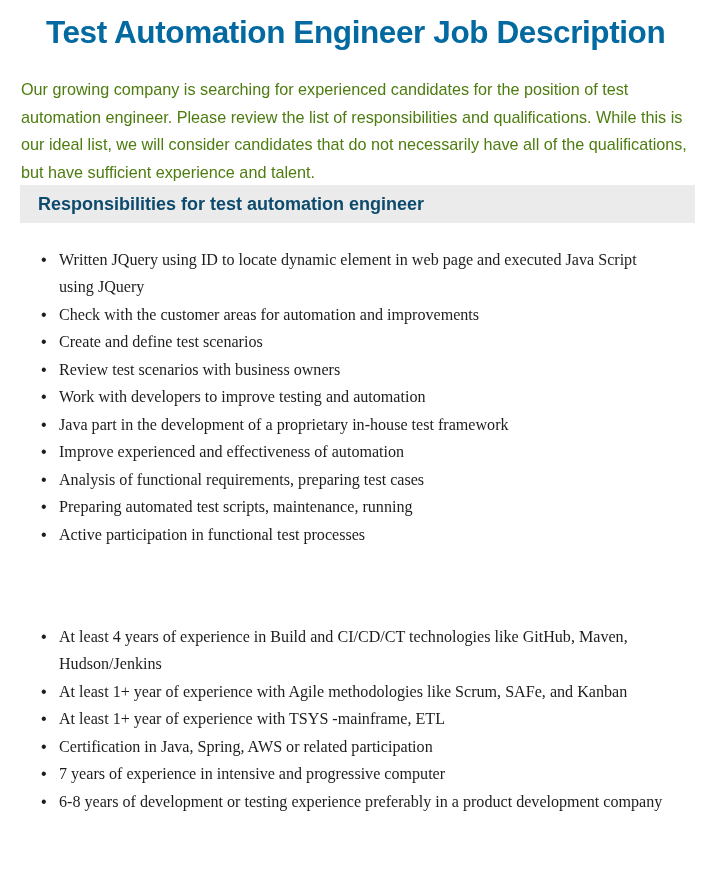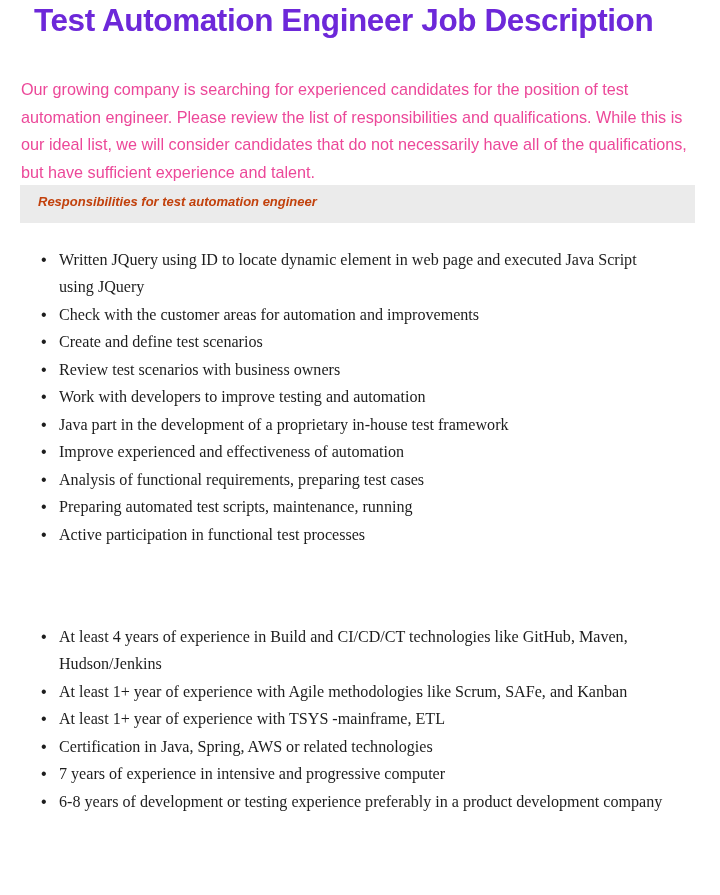--- a/index.html
+++ b/index.html
@@ -16,62 +16,61 @@
   }
 
   .page {
     position: relative;
     width: 720px;
     height: 895px;
     box-sizing: border-box;
   }
 
   .doc-title {
-    margin: 0;
+    margin: 12px;
     padding: 0;
     position: absolute;
     left: 34px;
     top: 0px;
     width: 660px;
     font-size: 31.5px;
     font-weight: bold;
     letter-spacing: -0.4px;
     line-height: 40px;
-    color: #6d28d9;
+    color: #0369a1;
   }
 
   .intro {
     position: absolute;
     left: 21px;
     top: 60px;
     width: 672px;
     font-size: 16.2px;
     line-height: 27.5px;
-    color: #ec4899;
+    color: #4d7c0f;
     font-weight: 400;
   }
 
   .section-header {
     position: absolute;
     left: 20px;
     width: 675px;
     height: 38px;
     background: #ebebeb;
     box-sizing: border-box;
   }
   .section-header .section-header-label {
     position: absolute;
     left: 18px;
     top: 9px;
-    font-size: 13px;
+    font-size: 18px;
     font-weight: bold;
-    color: #c2410c;
+    color: #0c4a6e;
     letter-spacing: 0px;
     white-space: nowrap;
-    font-style: italic;
   }
 
   #responsibilities-header { top: 185px; }
   #qualifications-header   { top: 562px; }
 
   .bullet-list {
     position: absolute;
     margin: 0;
     padding: 0;
     list-style: none;
@@ -169,21 +168,21 @@
       <li>
         <span class="bullet-dot">•</span>
         <span class="bullet-text">At least 1+ year of experience with Agile methodologies like Scrum, SAFe, and Kanban</span>
       </li>
       <li>
         <span class="bullet-dot">•</span>
         <span class="bullet-text">At least 1+ year of experience with TSYS -mainframe, ETL</span>
       </li>
       <li>
         <span class="bullet-dot">•</span>
-        <span class="bullet-text">Certification in Java, Spring, AWS or related technologies</span>
+        <span class="bullet-text">Certification in Java, Spring, AWS or related participation</span>
       </li>
       <li>
         <span class="bullet-dot">•</span>
         <span class="bullet-text">7 years of experience in intensive and progressive computer</span>
       </li>
       <li>
         <span class="bullet-dot">•</span>
         <span class="bullet-text">6-8 years of development or testing experience preferably in a product development company</span>
       </li>
     </ul>

